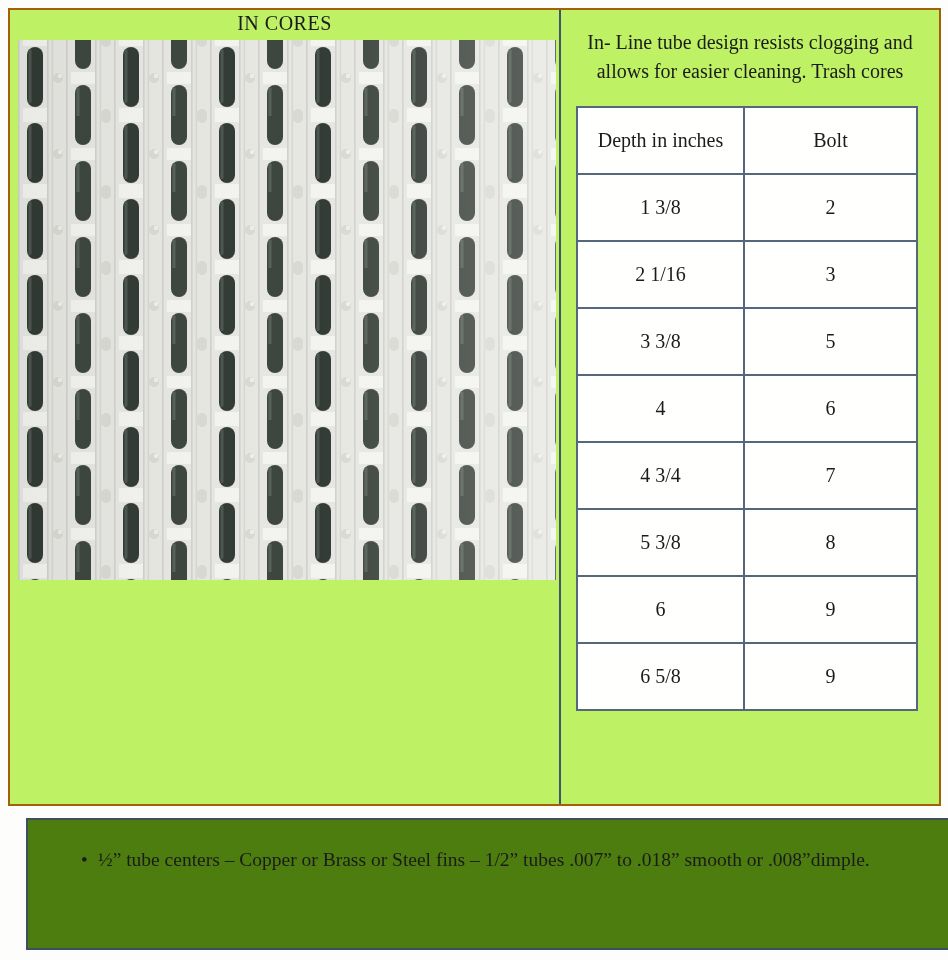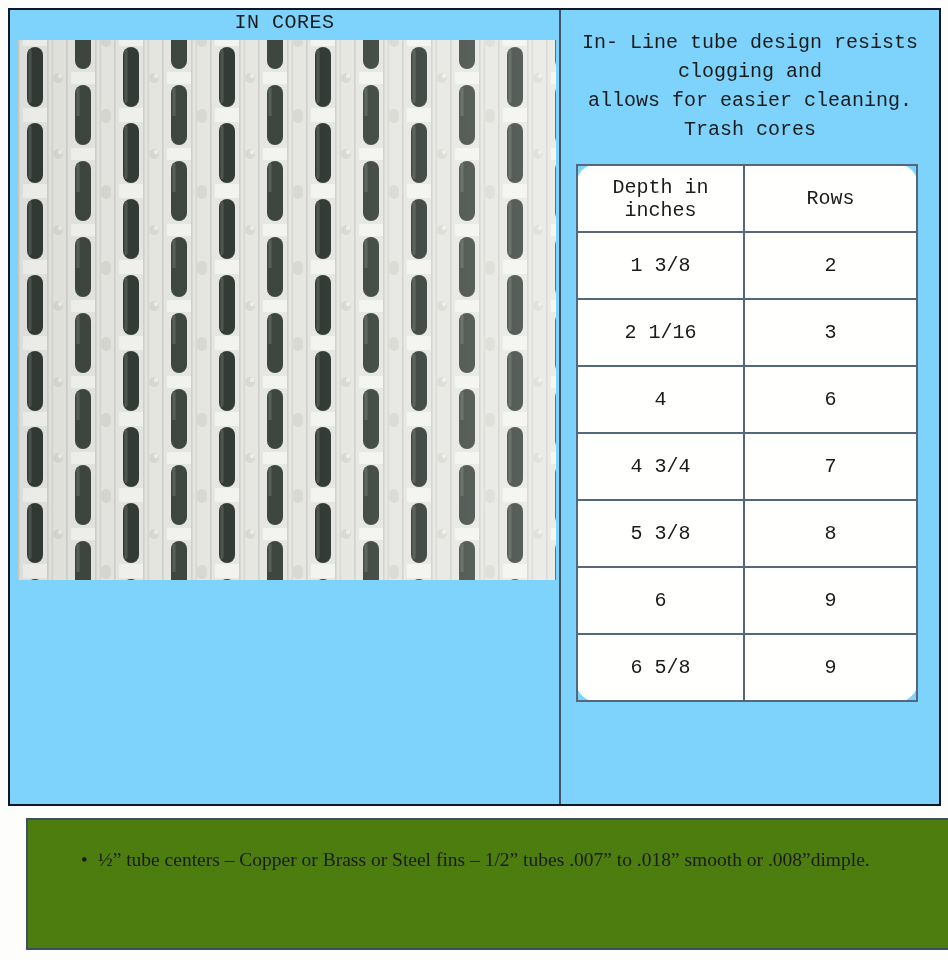--- a/index.html
+++ b/index.html
@@ -9,24 +9,23 @@
     height: 960px;
     background: #fdfdfb;
     font-family: "Liberation Serif", serif;
     color: #1b1b1b;
     position: relative;
   }
   .top-box {
     position: absolute;
     left: 8px; top: 8px;
     width: 929px; height: 794px;
-    border: 2px solid #0f172a;
-    background: #7dd3fc;
+    border: 2px solid #a16207;
+    background: #bef264;
     display: flex;
-    font-family: Liberation Mono, monospace;
   }
   .left-panel {
     width: 551px;
     border-right: 2px solid #43536a;
     box-sizing: border-box;
   }
   .page-title {
     text-align: center;
     font-size: 20px;
     letter-spacing: 0.5px;
@@ -45,21 +44,20 @@
   .intro {
     text-align: center;
     font-size: 20px;
     line-height: 29px;
     padding: 0 6px;
   }
   .spec-table {
     border-collapse: collapse;
     margin: 20px 0 0 15px;
     background: #fffffd;
-    border-radius: 21px;
   }
   .spec-table th, .spec-table td {
     border: 2px solid #55677b;
     text-align: center;
     vertical-align: middle;
     font-weight: normal;
     font-size: 20px;
     height: 65px;
     padding: 0;
   }
@@ -136,36 +134,40 @@
   <div class="right-panel">
     <div class="intro">
       <span>In- Line tube design resists clogging and</span><br>
       <span>allows for easier cleaning. Trash cores</span>
     </div>
 
     <table class="spec-table">
       <thead>
         <tr>
           <th class="col-depth">Depth in inches</th>
-          <th class="col-rows">Rows</th>
+          <th class="col-rows">Bolt</th>
         </tr>
       </thead>
       <tbody>
 
           <tr>
             <td class="col-depth">1 3/8</td>
             <td class="col-rows">2</td>
           </tr>
 
           <tr>
             <td class="col-depth">2 1/16</td>
             <td class="col-rows">3</td>
           </tr>
 
 
+          <tr>
+            <td class="col-depth">3 3/8</td>
+            <td class="col-rows">5</td>
+          </tr>
 
           <tr>
             <td class="col-depth">4</td>
             <td class="col-rows">6</td>
           </tr>
 
           <tr>
             <td class="col-depth">4 3/4</td>
             <td class="col-rows">7</td>
           </tr>

